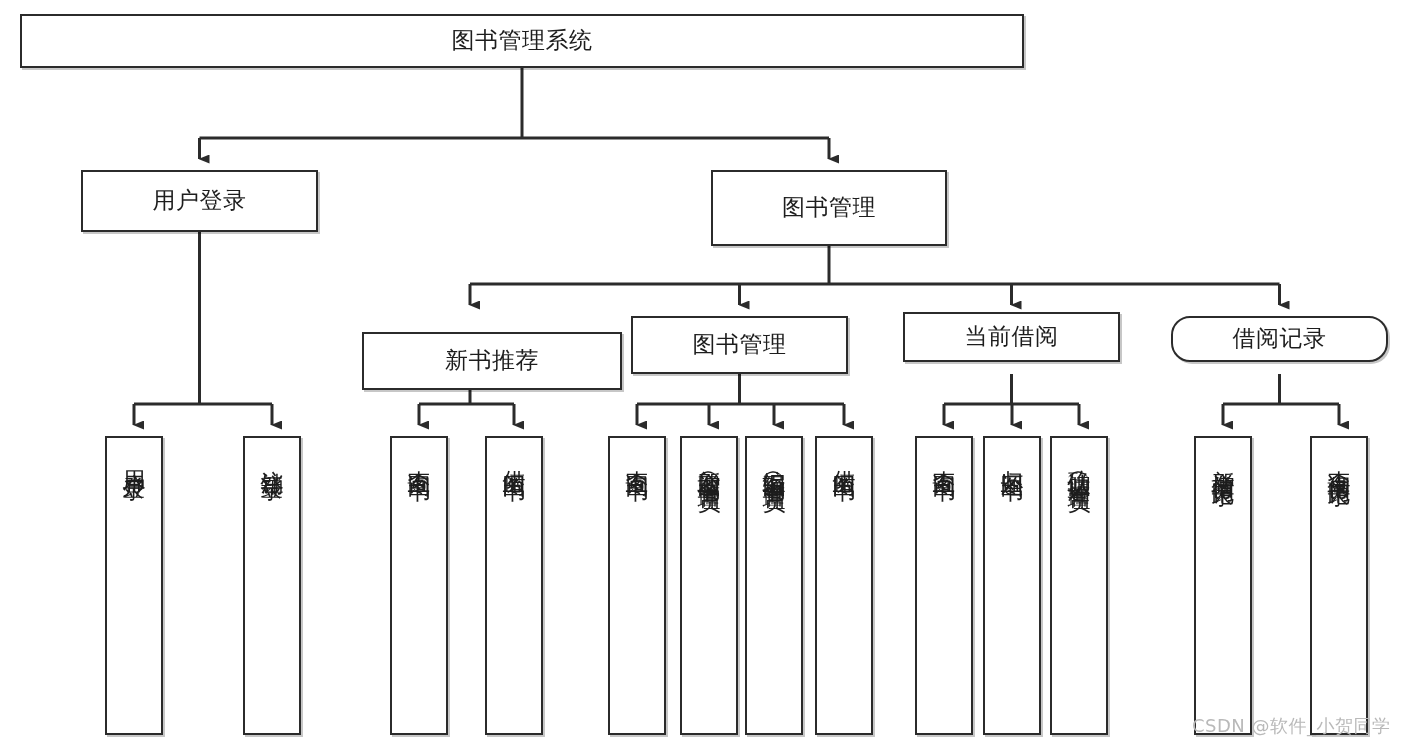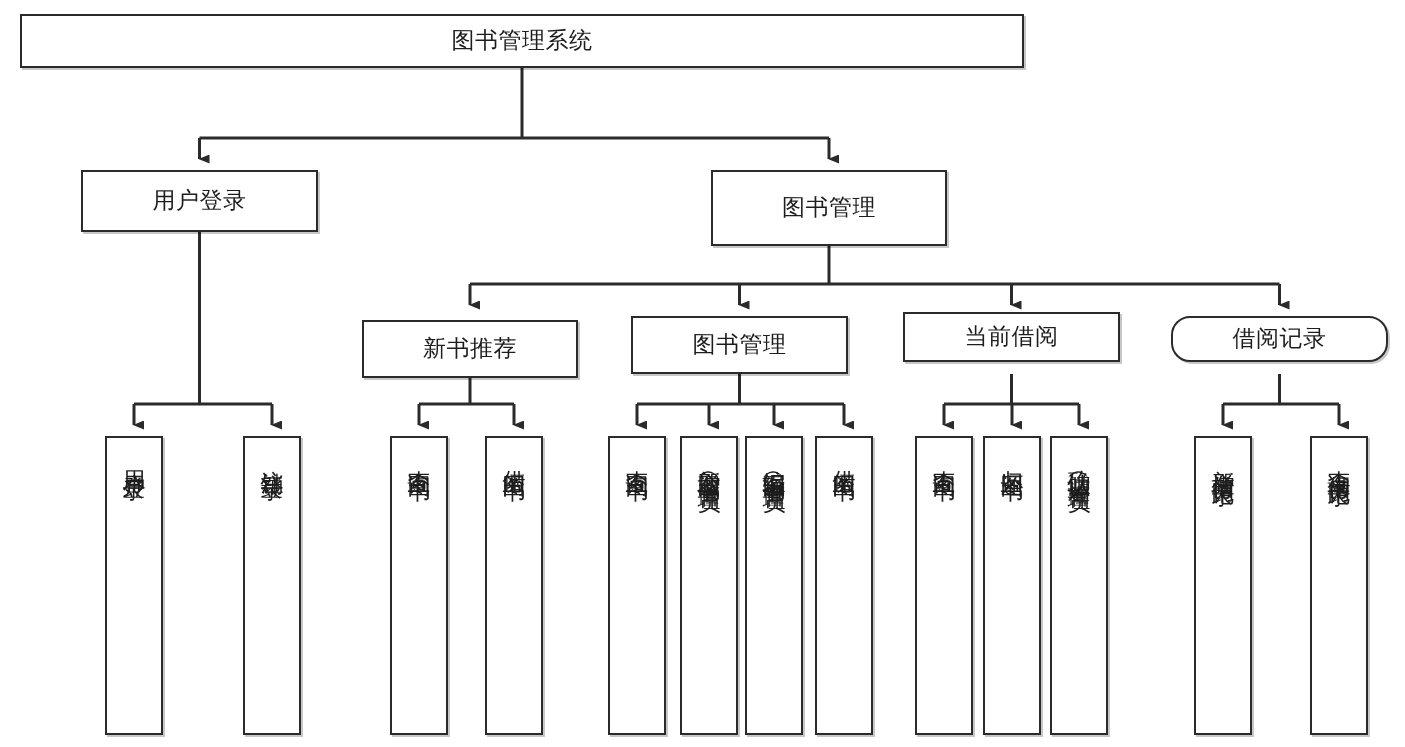--- a/index.html
+++ b/index.html
@@ -118,21 +118,21 @@
   <div id="node-layer">
       <div class="node horizontal" style="left: 20px; top: 14px; width: 1004px; height: 54px;">
         <span class="label">图书管理系统</span>
       </div>
       <div class="node horizontal" style="left: 81px; top: 170px; width: 237px; height: 62px;">
         <span class="label">用户登录</span>
       </div>
       <div class="node horizontal" style="left: 711px; top: 170px; width: 236px; height: 76px;">
         <span class="label">图书管理</span>
       </div>
-      <div class="node horizontal" style="left: 362px; top: 320px; width: 216px; height: 58px;">
+      <div class="node horizontal" style="left: 362px; top: 332px; width: 260px; height: 58px;">
         <span class="label">新书推荐</span>
       </div>
       <div class="node horizontal" style="left: 631px; top: 316px; width: 217px; height: 58px;">
         <span class="label">图书管理</span>
       </div>
       <div class="node horizontal" style="left: 903px; top: 312px; width: 217px; height: 50px;">
         <span class="label">当前借阅</span>
       </div>
       <div class="node horizontal" style="left: 1171px; top: 316px; width: 217px; height: 46px; border-radius: 19px;">
         <span class="label">借阅记录</span>
@@ -171,14 +171,15 @@
         <span class="label">确认归还（管理员）</span>
       </div>
       <div class="node vertical" style="left: 1194px; top: 436px; width: 58px; height: 299px;">
         <span class="label">新增借阅记录</span>
       </div>
       <div class="node vertical" style="left: 1310px; top: 436px; width: 58px; height: 299px;">
         <span class="label">查询借阅记录</span>
       </div>
     </div>
 
+  <div class="watermark" id="watermark" style="left: 1192px; top: 714px;">CSDN @软件_小贺同学</div>
 
 </div>
 
 </body></html>

